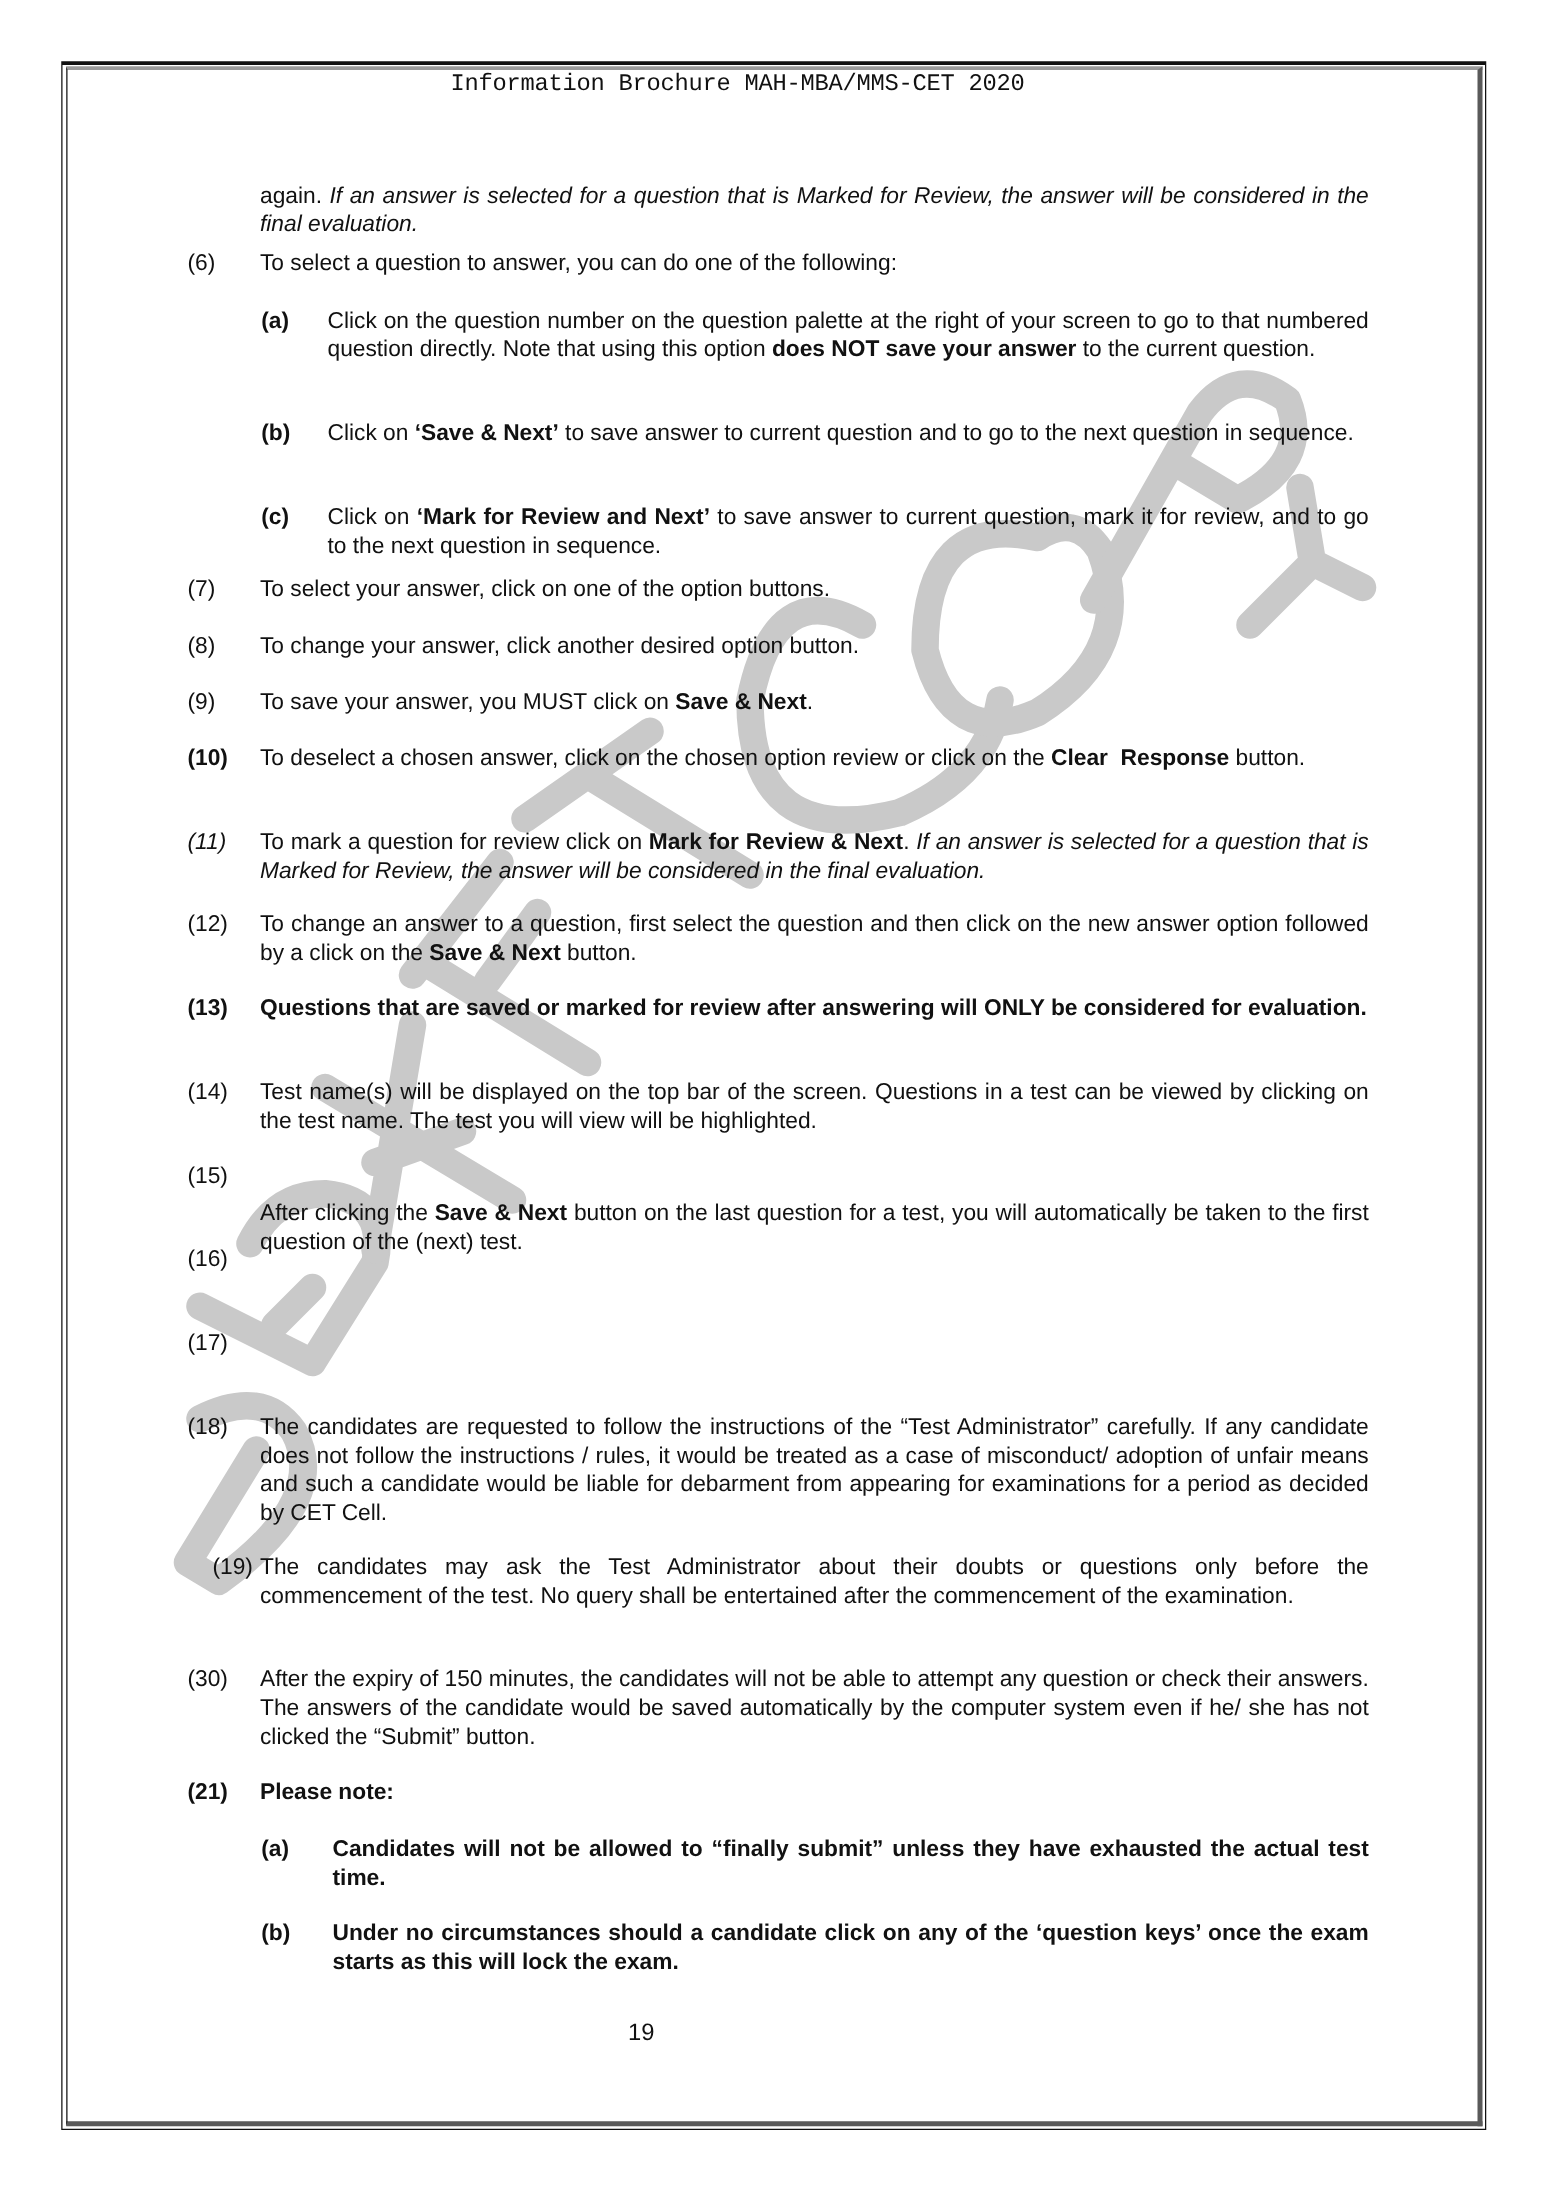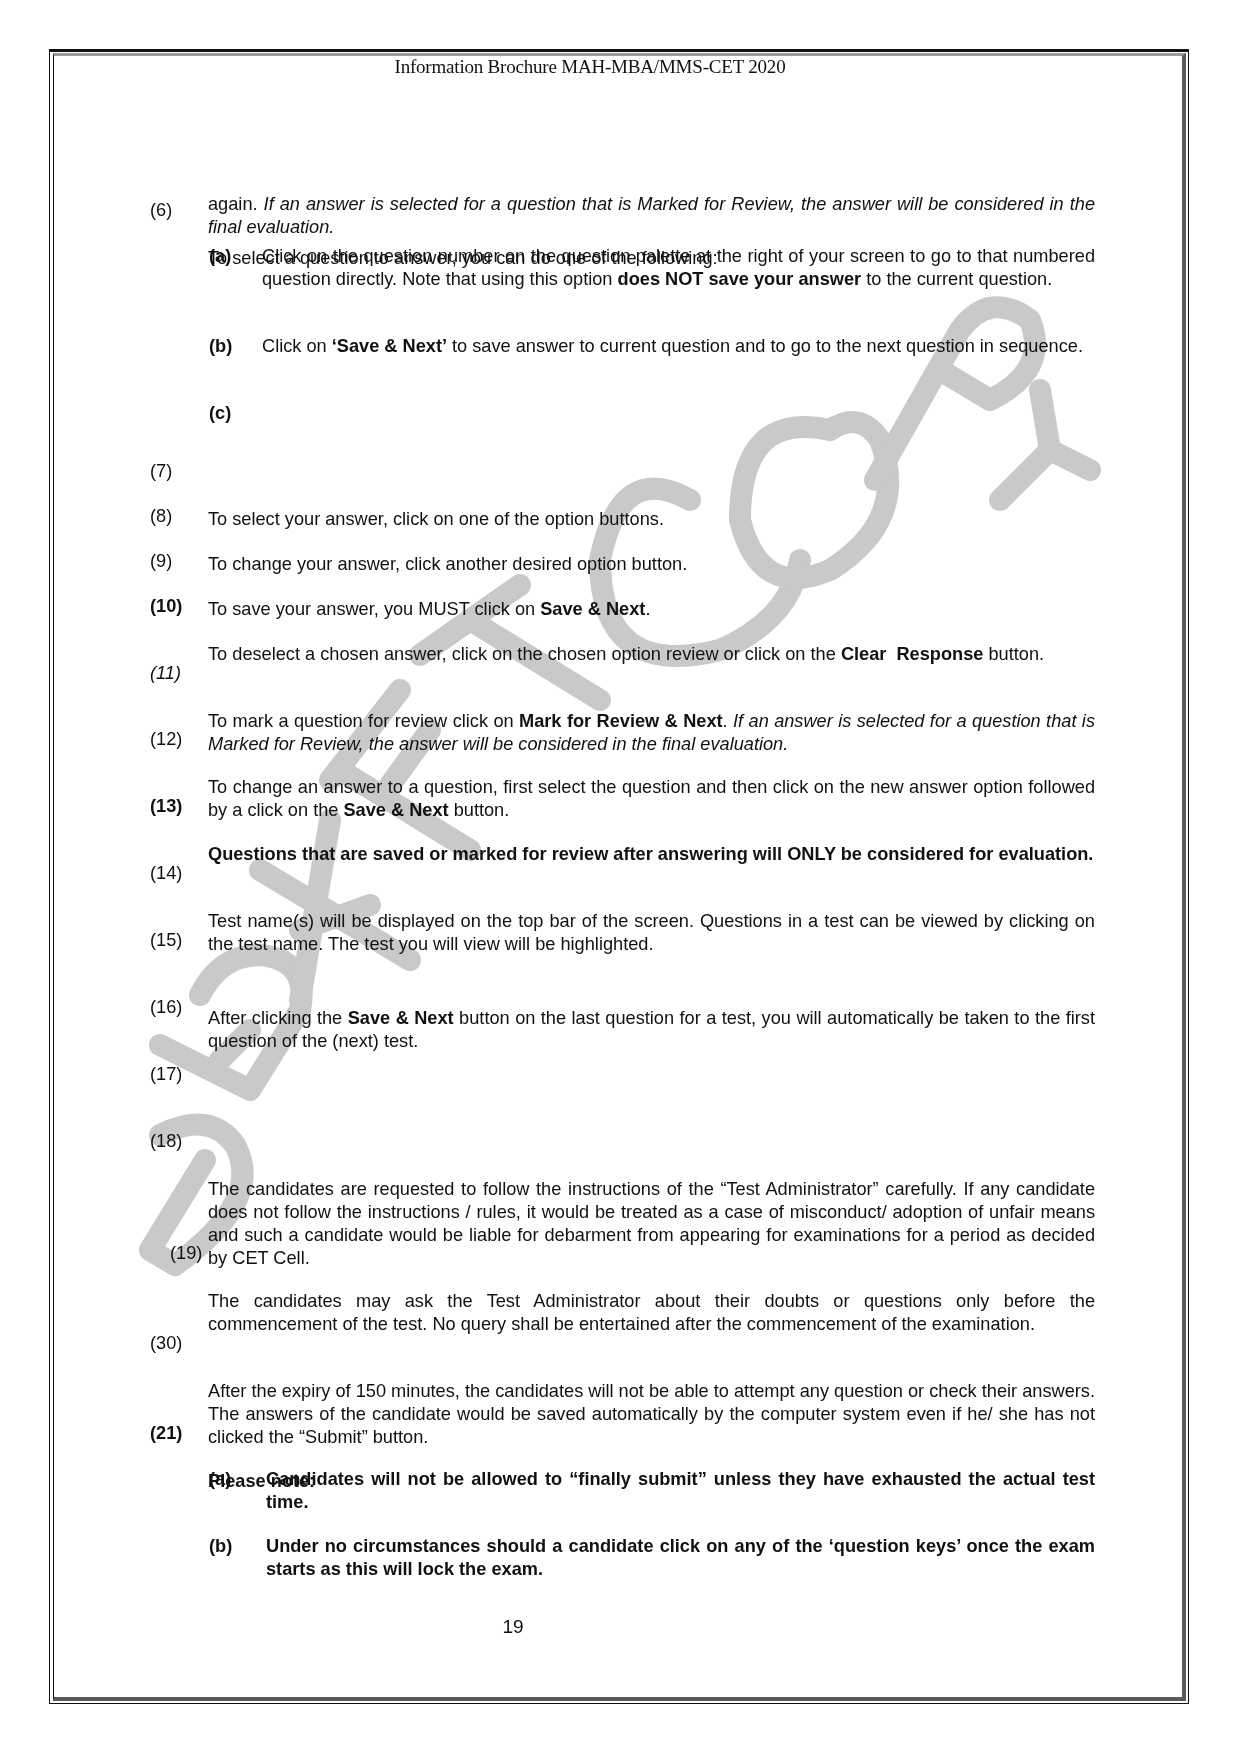--- a/index.html
+++ b/index.html
@@ -5,27 +5,27 @@
   html, body { margin: 0; padding: 0; background: #ffffff; }
   body { width: 1241px; height: 1755px; position: relative; overflow: hidden;
          font-family: "Liberation Sans", sans-serif; color: #111; }
   .frame-outer { position: absolute; left: 49px; top: 49px; width: 1140px; height: 1655px;
                  border-top: 3px solid #111; border-left: 1px solid #111;
                  border-right: 1px solid #111; border-bottom: 1px solid #111; box-sizing: border-box; }
   .frame-inner { position: absolute; left: 53px; top: 53px; width: 1133px; height: 1648px;
                  border-top: 3px solid #9a9a9a; border-left: 1px solid #111;
                  border-right: 4px solid #5a5a5a; border-bottom: 4px solid #5a5a5a; box-sizing: border-box; }
   .header { position: absolute; left: 0; width: 1180px; top: 56px; text-align: center;
-            font-family: Liberation Serif, serif;
+            font-family: Liberation Mono, monospace;
             font-size: 19px; letter-spacing: -0.2px; }
   .watermark { position: absolute; left: 0; top: 0; width: 1241px; height: 1755px; pointer-events: none; }
   .content { position: absolute; left: 0; top: 0; width: 1241px; height: 1755px; }
   .p { position: absolute; font-size: 18.2px; line-height: 23px; text-align: justify; }
   .num { position: absolute; left: 150px; font-size: 18.2px; line-height: 23px; }
-  .body { left: 208px; width: 887px; margin-top: 48px; }
+  .body { left: 208px; width: 887px; }
   .subnum { position: absolute; left: 209px; font-size: 18.2px; line-height: 23px; font-weight: bold; }
   .subbody { left: 262px; width: 833px; }
   .subnum2 { position: absolute; left: 209px; font-size: 18.2px; line-height: 23px; font-weight: bold; }
   .subbody2 { left: 266px; width: 829px; }
   b, .b { font-weight: bold; }
   i, .i { font-style: italic; }
   .pageno { position: absolute; left: 0; width: 1026px; top: 1616px; text-align: center; font-size: 19px; }
 </style>
 </head>
 <body>
@@ -72,20 +72,23 @@
   <div class="p subbody" style="top:245px;">
     <span>Click on the question number on the question palette at the right of your screen to go to that numbered question directly. Note that using this option </span><b>does NOT save your answer</b><span> to the current question.</span>
   </div>
 
   <div class="subnum" style="top:335px;">(b)</div>
   <div class="p subbody" style="top:335px;">
     <span>Click on </span><b>‘Save &amp; Next’</b><span> to save answer to current question and to go to the next question in sequence.</span>
   </div>
 
   <div class="subnum" style="top:402px;">(c)</div>
+  <div class="p subbody" style="top:402px;">
+    <span>Click on </span><b>‘Mark for Review and Next’</b><span> to save answer to current question, mark it for review, and to go to the next question in sequence.</span>
+  </div>
 
   <div class="num" style="top:460px;">(7)</div>
   <div class="p body" style="top:460px;">To select your answer, click on one of the option buttons.</div>
 
   <div class="num" style="top:505px;">(8)</div>
   <div class="p body" style="top:505px;">To change your answer, click another desired option button.</div>
 
   <div class="num" style="top:550px;">(9)</div>
   <div class="p body" style="top:550px;">
     <span>To save your answer, you MUST click on </span><b>Save &amp; Next</b><span>.</span>

